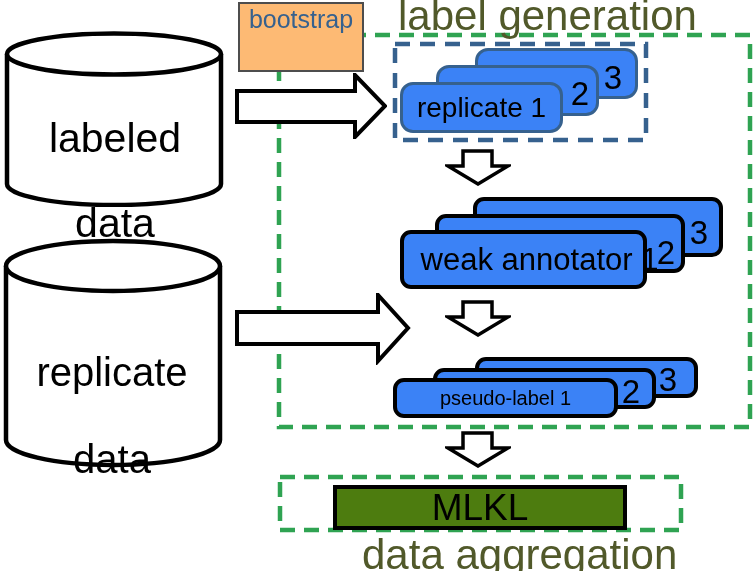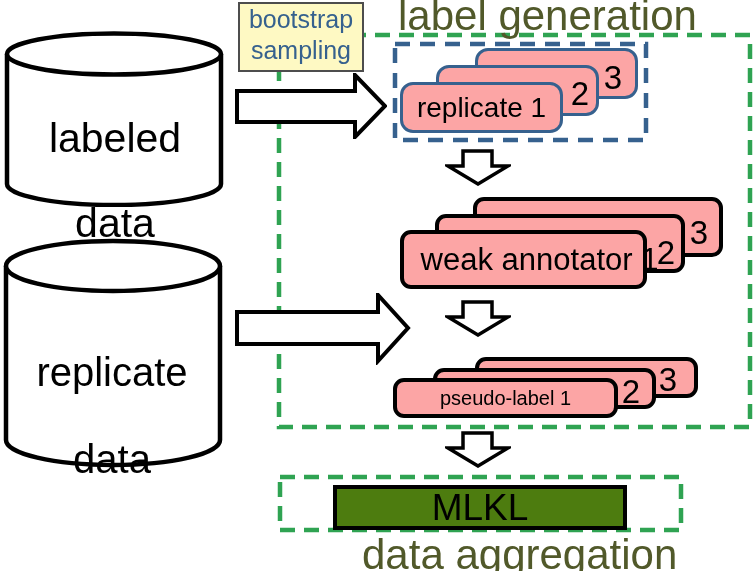--- a/index.html
+++ b/index.html
@@ -9,41 +9,41 @@
     --ink:#000000;
   }
   html,body{margin:0;padding:0;background:#ffffff;}
   body{font-family:"Liberation Sans", sans-serif;color:var(--ink);}
   .canvas{position:relative;width:756px;height:571px;background:#ffffff;overflow:hidden;}
   .abs{position:absolute;}
   svg{display:block;}
 
   
   .card{
-    position:absolute;background:#fca5a5;border:4px solid var(--ink);
+    position:absolute;background:#3b82f6;border:4px solid var(--ink);
     border-radius:11px;box-sizing:border-box;
     display:flex;align-items:center;justify-content:center;
     white-space:nowrap;
   }
   .card.blue{border:3px solid var(--accent-blue);border-radius:13px;}
   .card-label{font-size:29px;line-height:1;}
   .stack-num{
     position:absolute;font-size:33px;line-height:1;
     transform:translate(-50%,-50%);
   }
 
   
   .db-label{position:absolute;text-align:center;}
   .db-line{font-size:41px;line-height:53px;margin-top:32px;}
 
   
   .note-box{
     position:absolute;left:238px;top:2px;width:126px;height:70px;
-    background:#fef9c3;border:2px solid #4d4d4d;box-sizing:border-box;
-    display:flex;flex-direction:column;align-items:center;justify-content:flex-start;
+    background:#fdba74;border:2px solid #4d4d4d;box-sizing:border-box;
+    display:flex;flex-direction:column;align-items:center;justify-content:space-between;
     color:var(--accent-blue);font-size:25px;line-height:31px;
   }
 
   
   .section-title{
     position:absolute;color:var(--accent-olive);font-size:42px;line-height:32px;
     text-align:center;white-space:nowrap;
   }
 
   
@@ -125,21 +125,20 @@
     <path d="M3,28 v174 a107,25 0 0 0 214,0 v-174" fill="#ffffff" stroke="var(--ink)" stroke-width="4.5"></path>
     <ellipse cx="110" cy="28" rx="107" ry="25" fill="#ffffff" stroke="var(--ink)" stroke-width="4.5"></ellipse>
   </svg>
   <div class="db-label" style="left:6px;top:313px;width:212px;">
     <div class="db-line" style="font-size:40px;line-height:55px;">replicate</div>
     <div class="db-line" style="font-size:40px;line-height:55px;">data</div>
   </div>
 
   <div class="note-box">
     <div>bootstrap</div>
-    <div>sampling</div>
   </div>
 
   <div class="section-title" style="left:398px;top:0px;width:265px;">label generation</div>
   <div class="section-title" style="left:362px;top:539px;width:266px;">data aggregation</div>
 
   <div class="agg-box">
     <span>MLKL</span>
   </div>
 
 </div>

